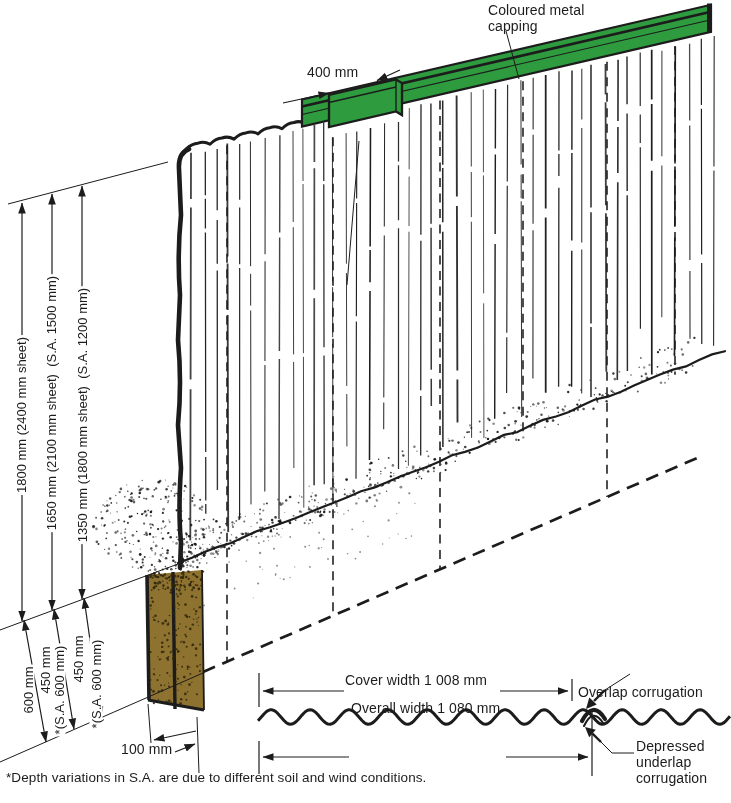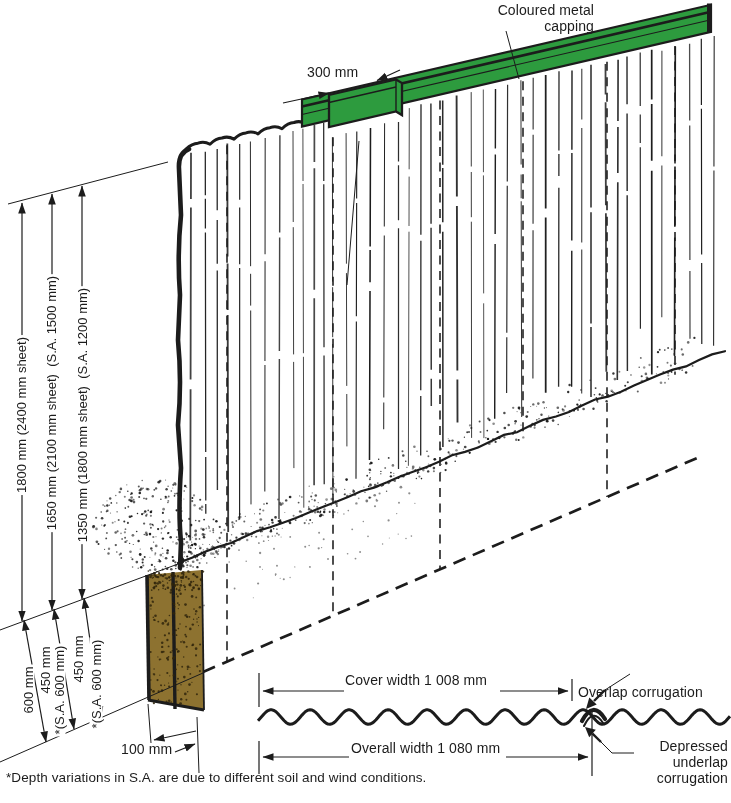--- a/index.html
+++ b/index.html
@@ -1,17 +1,17 @@
 <!DOCTYPE html>
 <html><head>
 <meta charset="utf-8">
 <style>
   html,body{margin:0;padding:0;background:#fff;}
   .canvas{position:relative;width:731px;height:803px;background:#ffffff;overflow:hidden;
-          font-family:"Liberation Sans",sans-serif;color:#1c1c1c;text-align:right;}
+          font-family:"Liberation Sans",sans-serif;color:#1c1c1c;}
   .canvas svg{position:absolute;left:0;top:0;}
   .lbl{position:absolute;font-size:14px;line-height:1.16;letter-spacing:.1px;}
   .sm{font-size:13.5px;}
   .rot{position:absolute;font-size:13px;line-height:1;white-space:pre;background:#fff;
        padding:0 2px;transform:translate(-50%,-50%) rotate(-90deg);}
 </style>
 </head>
 <body>
 
 <div class="canvas">
@@ -1221,30 +1221,30 @@
       <g stroke-width="2.4">
         <line x1="605" y1="690" x2="594" y2="701"></line>
         <polygon points="586,709 596.7,704.4 589.3,697.6" fill="#1c1c1c" stroke="none"></polygon>
         <line x1="601" y1="742" x2="592.5" y2="733.6"></line>
         <polygon points="585,727 589.2,737.3 595.8,729.8" fill="#1c1c1c" stroke="none"></polygon>
       </g>
     </g>
   </svg>
 
   <div class="lbl" style="left:488px;top:2px;width:106px">Coloured metal capping</div>
-  <div class="lbl" style="left:307px;top:64px">300 mm</div>
+  <div class="lbl" style="left:307px;top:64px">400 mm</div>
 
   <div class="rot" style="left:21px;top:415px">1800 mm (2400 mm sheet)</div>
   <div class="rot" style="left:51px;top:403px">1650 mm (2100 mm sheet)  (S.A. 1500 mm)</div>
   <div class="rot" style="left:82px;top:415px">1350 mm (1800 mm sheet)  (S.A. 1200 mm)</div>
   <div class="rot" style="left:28px;top:690px">600 mm</div>
   <div class="rot" style="left:45px;top:670px">450 mm</div>
   <div class="rot" style="left:59px;top:690px">*(S.A. 600 mm)</div>
   <div class="rot" style="left:78px;top:659px">450 mm</div>
   <div class="rot" style="left:96px;top:684px">*(S.A. 600 mm)</div>
 
   <div class="lbl" style="left:121px;top:741px">100 mm</div>
   <div class="lbl" style="left:345px;top:672px">Cover width 1 008 mm</div>
-  <div class="lbl" style="left:351px;top:740px">Overall width 1 080 mm</div>
+  <div class="lbl" style="left:351px;top:700px">Overall width 1 080 mm</div>
   <div class="lbl" style="left:578px;top:684px">Overlap corrugation</div>
   <div class="lbl" style="left:636px;top:738px;width:92px">Depressed underlap corrugation</div>
   <div class="lbl sm" style="left:6px;top:770px">*Depth variations in S.A. are due to different soil and wind conditions.</div>
 </div>
 
 </body></html>

